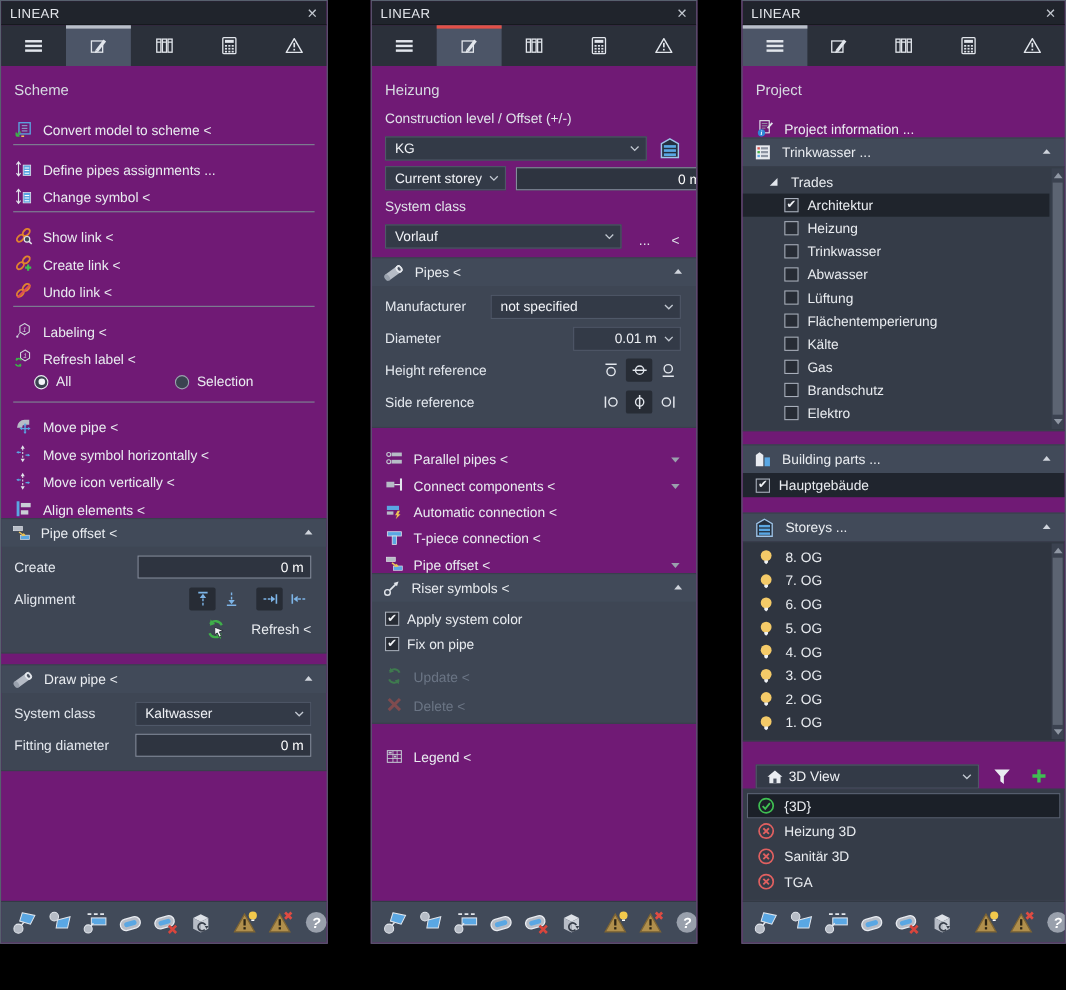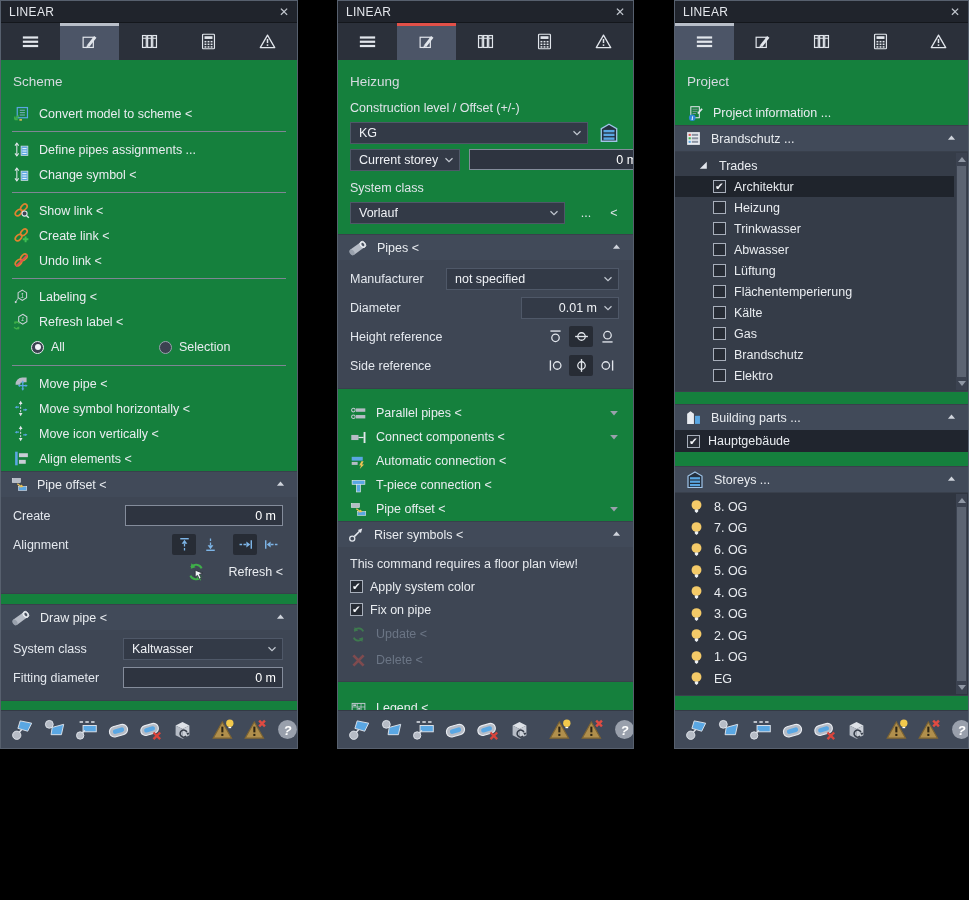--- a/index.html
+++ b/index.html
@@ -3,21 +3,21 @@
 <meta charset="utf-8">
 <style>
   html,body{margin:0;padding:0;}
   body{
     width:969px;height:900px;position:relative;background:#000;
     font-family:"Liberation Sans","DejaVu Sans",sans-serif;
     -webkit-font-smoothing:antialiased;overflow:hidden;
   }
   .panel{
     --accent:#b9bfc9;
-    position:absolute;top:0;height:749px;background:#15803d;
+    position:absolute;top:0;height:858px;background:#701a75;
     border:1px solid #57606e;box-sizing:border-box;
     display:flex;flex-direction:column;overflow:hidden;
   }
   .p1{left:0;width:298px}
   .p2{left:337px;width:297px}
   .p3{left:674px;width:295px}
 
   .titlebar{height:21px;flex:none;background:#20242c;display:flex;align-items:center;
     justify-content:space-between;padding:0 8px;border-bottom:1px solid #14171c}
   .tb-title{color:#e4e7ec;font-size:12px;letter-spacing:.3px}
@@ -32,21 +32,21 @@
   .content{flex:1;padding-top:6px;overflow:hidden;position:relative}
   .heading{color:#d6dae1;font-size:13.5px;margin:8px 12px 12px 12px}
   .lbl{color:#dfe3e9;font-size:12.5px;margin:8px 12px 4px 12px}
 
   .ic{display:inline-block;flex:none;width:17px;height:17px}
   .ic svg{width:100%;height:100%;display:block}
   .ic14{width:14px;height:14px}
   .ic20{width:20px;height:20px}
   .ic22{width:22px;height:22px}
 
-  .row{display:flex;align-items:center;gap:9px;height:24px;padding:0 12px;color:#e9ecf0;font-size:12.5px;white-space:nowrap}
+  .row{display:flex;align-items:flex-end;gap:9px;height:24px;padding:0 12px;color:#e9ecf0;font-size:12.5px;white-space:nowrap}
   .p1 .row{height:25px}
   .row .caret{margin-left:auto;width:14px;height:14px}
   .divider{border-top:1px solid #7e8694;margin:5px 11px}
 
   .section{background:#3e4654;border-top:1px solid #39404c;border-bottom:1px solid #39404c}
   .section-header{display:flex;align-items:center;gap:9px;height:25px;padding:0 10px;background:#414a59;color:#e9ecf0;font-size:12.5px}
   .section-header .collapse{margin-left:auto;width:13px;height:13px}
   .section-body{padding:4px 0 8px 0}
 
   .frow{display:flex;align-items:center;min-height:27px;padding:1px 14px 1px 12px}
@@ -859,21 +859,20 @@
             </svg>
           </i>
           <span>Riser symbols &lt;</span>
         <i class="ic collapse">
             <svg viewBox="0 0 20 20" preserveAspectRatio="xMidYMid meet">
               <polygon points="10,5.5 15.5,12 4.5,12" fill="#cfd4dc"></polygon>
             </svg>
           </i>
       </div>
       <div class="section-body">
-        <div class="msg">This command requires a floor plan view!</div>
         <div class="cbrow">
           <span class="cb checked"></span>
           <span>Apply system color</span>
         </div>
         <div class="cbrow">
           <span class="cb checked"></span>
           <span>Fix on pipe</span>
         </div>
         <div class="row dis" style="height:26px">
           <i class="ic dimmed">
@@ -1077,21 +1076,21 @@
           <svg viewBox="0 0 20 20" preserveAspectRatio="xMidYMid meet">
             <rect x="2.5" y="2.5" width="15" height="15" fill="#e9ecf1"></rect>
             <rect x="4.2" y="4.5" width="2.6" height="2.4" fill="#d9534f"></rect>
             <rect x="8" y="4.5" width="7.5" height="2.4" fill="#8b93a1"></rect>
             <rect x="4.2" y="8.6" width="2.6" height="2.4" fill="#43b14b"></rect>
             <rect x="8" y="8.6" width="7.5" height="2.4" fill="#8b93a1"></rect>
             <rect x="4.2" y="12.7" width="2.6" height="2.4" fill="#5aa7e3"></rect>
             <rect x="8" y="12.7" width="7.5" height="2.4" fill="#8b93a1"></rect>
           </svg>
         </i>
-        <span>Brandschutz ...</span>
+        <span>Trinkwasser ...</span>
       <i class="ic collapse">
           <svg viewBox="0 0 20 20" preserveAspectRatio="xMidYMid meet">
             <polygon points="10,5.5 15.5,12 4.5,12" fill="#cfd4dc"></polygon>
           </svg>
         </i>
     </div>
     <div class="list">
       <div class="inner">
         <div class="lrow">
           <i class="ic ic14">
@@ -1255,29 +1254,20 @@
           </div>
         <div class="srow">
             <i class="ic">
               <svg viewBox="0 0 20 20" preserveAspectRatio="xMidYMid meet">
                 <circle cx="10" cy="8.3" r="5.8" fill="#f4ca68"></circle>
                 <path d="M8 13.6 h4 v2.2 l-2 1.7 -2 -1.7 z" fill="#eef1f5"></path>
               </svg>
             </i>
             <span>1. OG</span>
           </div>
-        <div class="srow">
-            <i class="ic">
-              <svg viewBox="0 0 20 20" preserveAspectRatio="xMidYMid meet">
-                <circle cx="10" cy="8.3" r="5.8" fill="#f4ca68"></circle>
-                <path d="M8 13.6 h4 v2.2 l-2 1.7 -2 -1.7 z" fill="#eef1f5"></path>
-              </svg>
-            </i>
-            <span>EG</span>
-          </div>
       </div>
       <div class="sbar">
         <span class="chv up"></span>
         <div class="thumb"></div>
         <span class="chv down"></span>
       </div>
     </div>
 
     <div style="height:16px"></div>
 

